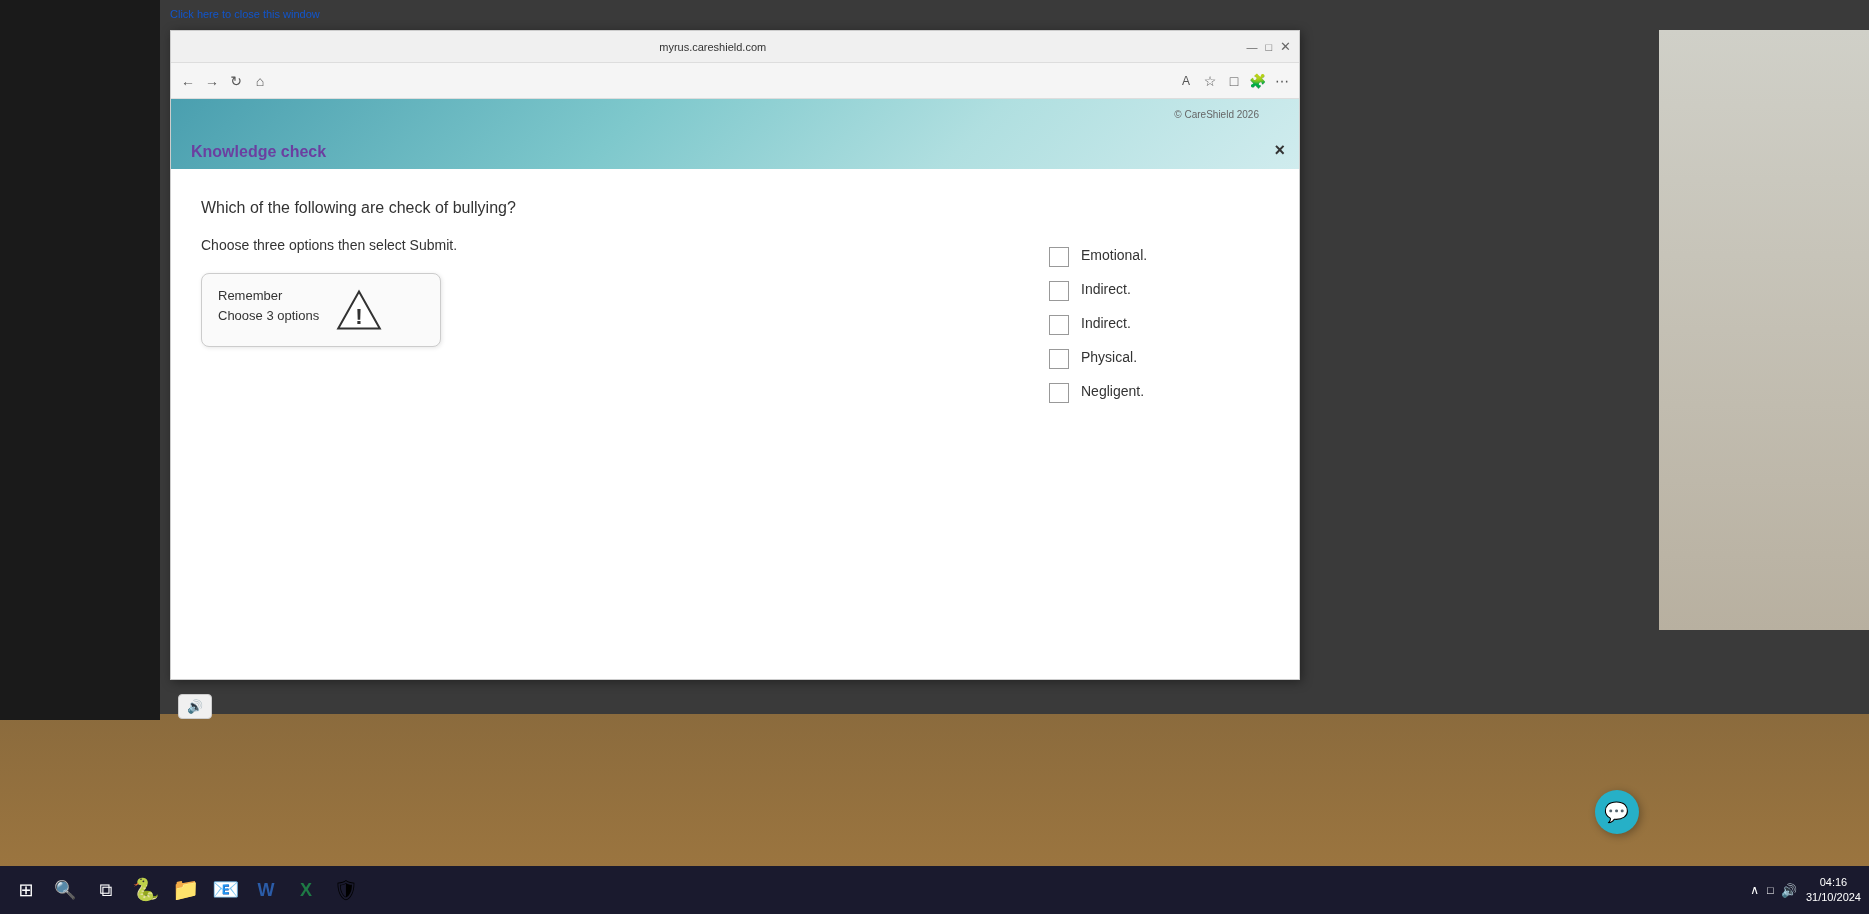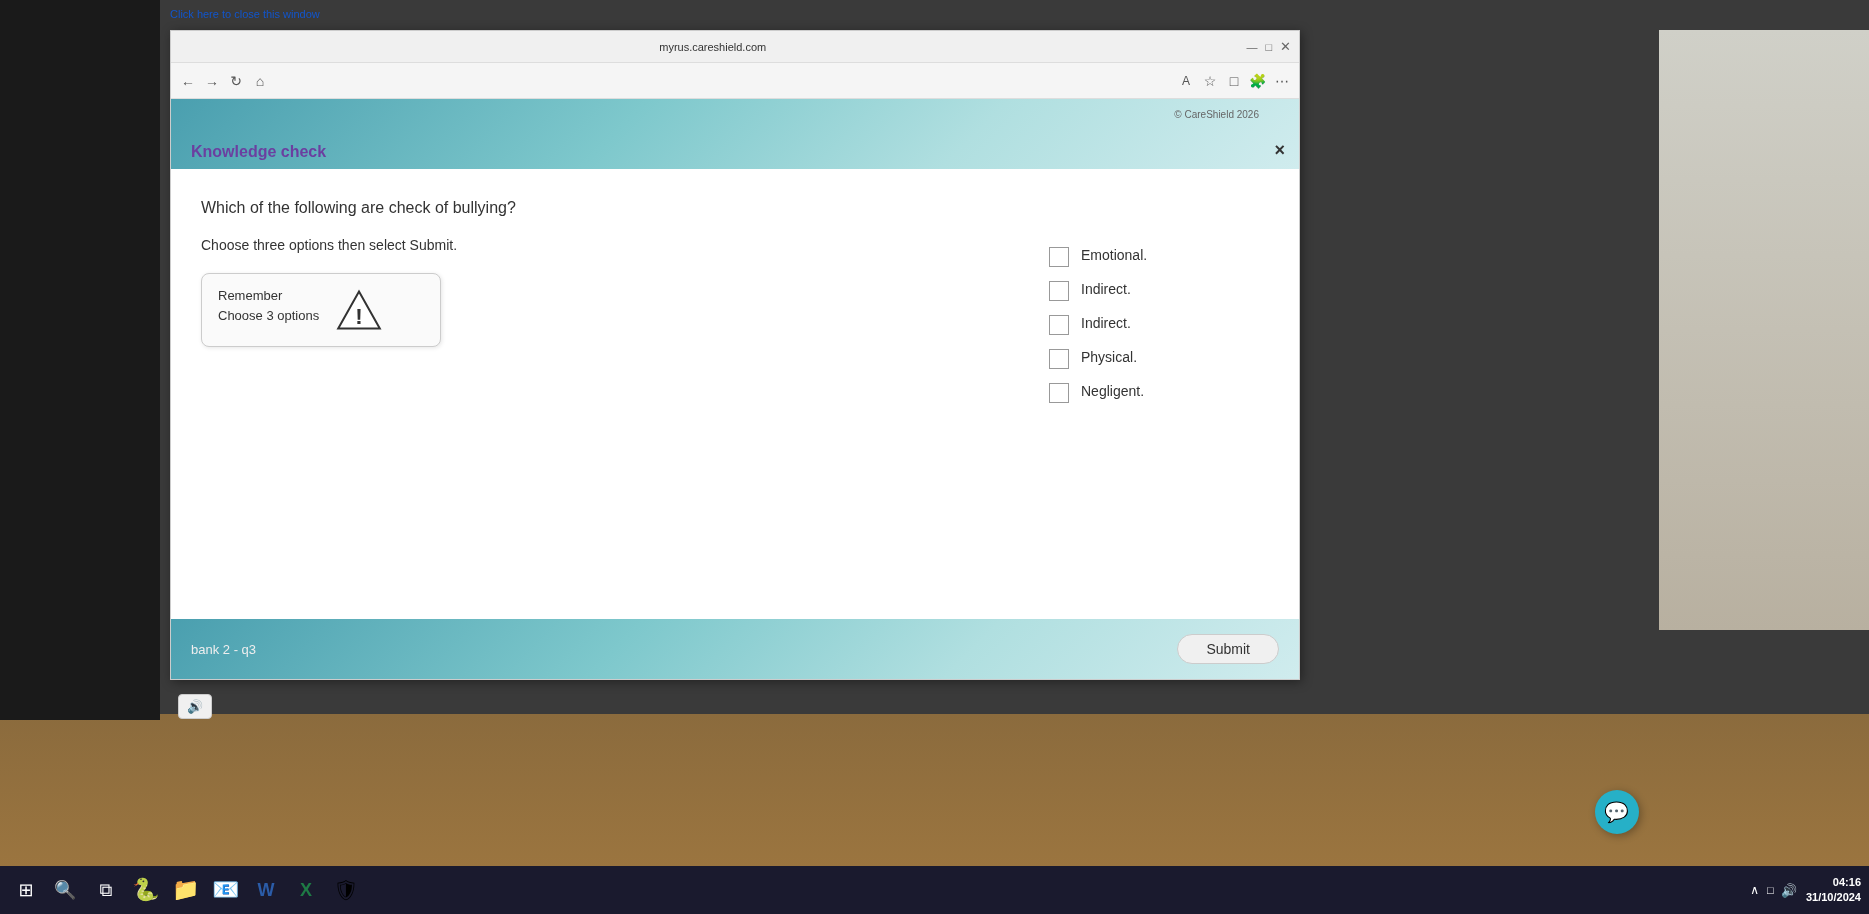--- a/index.html
+++ b/index.html
@@ -324,23 +324,22 @@
     .taskbar-right {
       margin-left: auto;
       display: flex;
       align-items: center;
       gap: 8px;
       color: white;
       font-size: 11px;
     }
 
     .taskbar-time {
-      text-align: right;
+      text-align: center;
       line-height: 1.4;
-      font-weight: bold;
     }
 
     
     .chat-btn {
       position: absolute;
       bottom: 80px;
       right: 230px;
       width: 44px;
       height: 44px;
       border-radius: 50%;
@@ -443,24 +442,20 @@
             <label class="option-label" for="opt4">Physical.</label>
           </div>
           <div class="option-item">
             <input type="checkbox" class="option-checkbox" id="opt5" style="">
             <label class="option-label" for="opt5">Negligent.</label>
           </div>
         </div>
       </div>
     </div>
 
-    <div class="modal-footer">
-      <span class="bank-label">bank 2 - q3</span>
-      <button class="submit-btn">Submit</button>
-    </div>
   </div>
 </div>
 
 <div class="speaker-area" style="bottom: 195px; left: 178px;">
   <button class="speaker-btn">
     <span>🔊</span>
   </button>
 </div>
 
 <div class="chat-btn">

